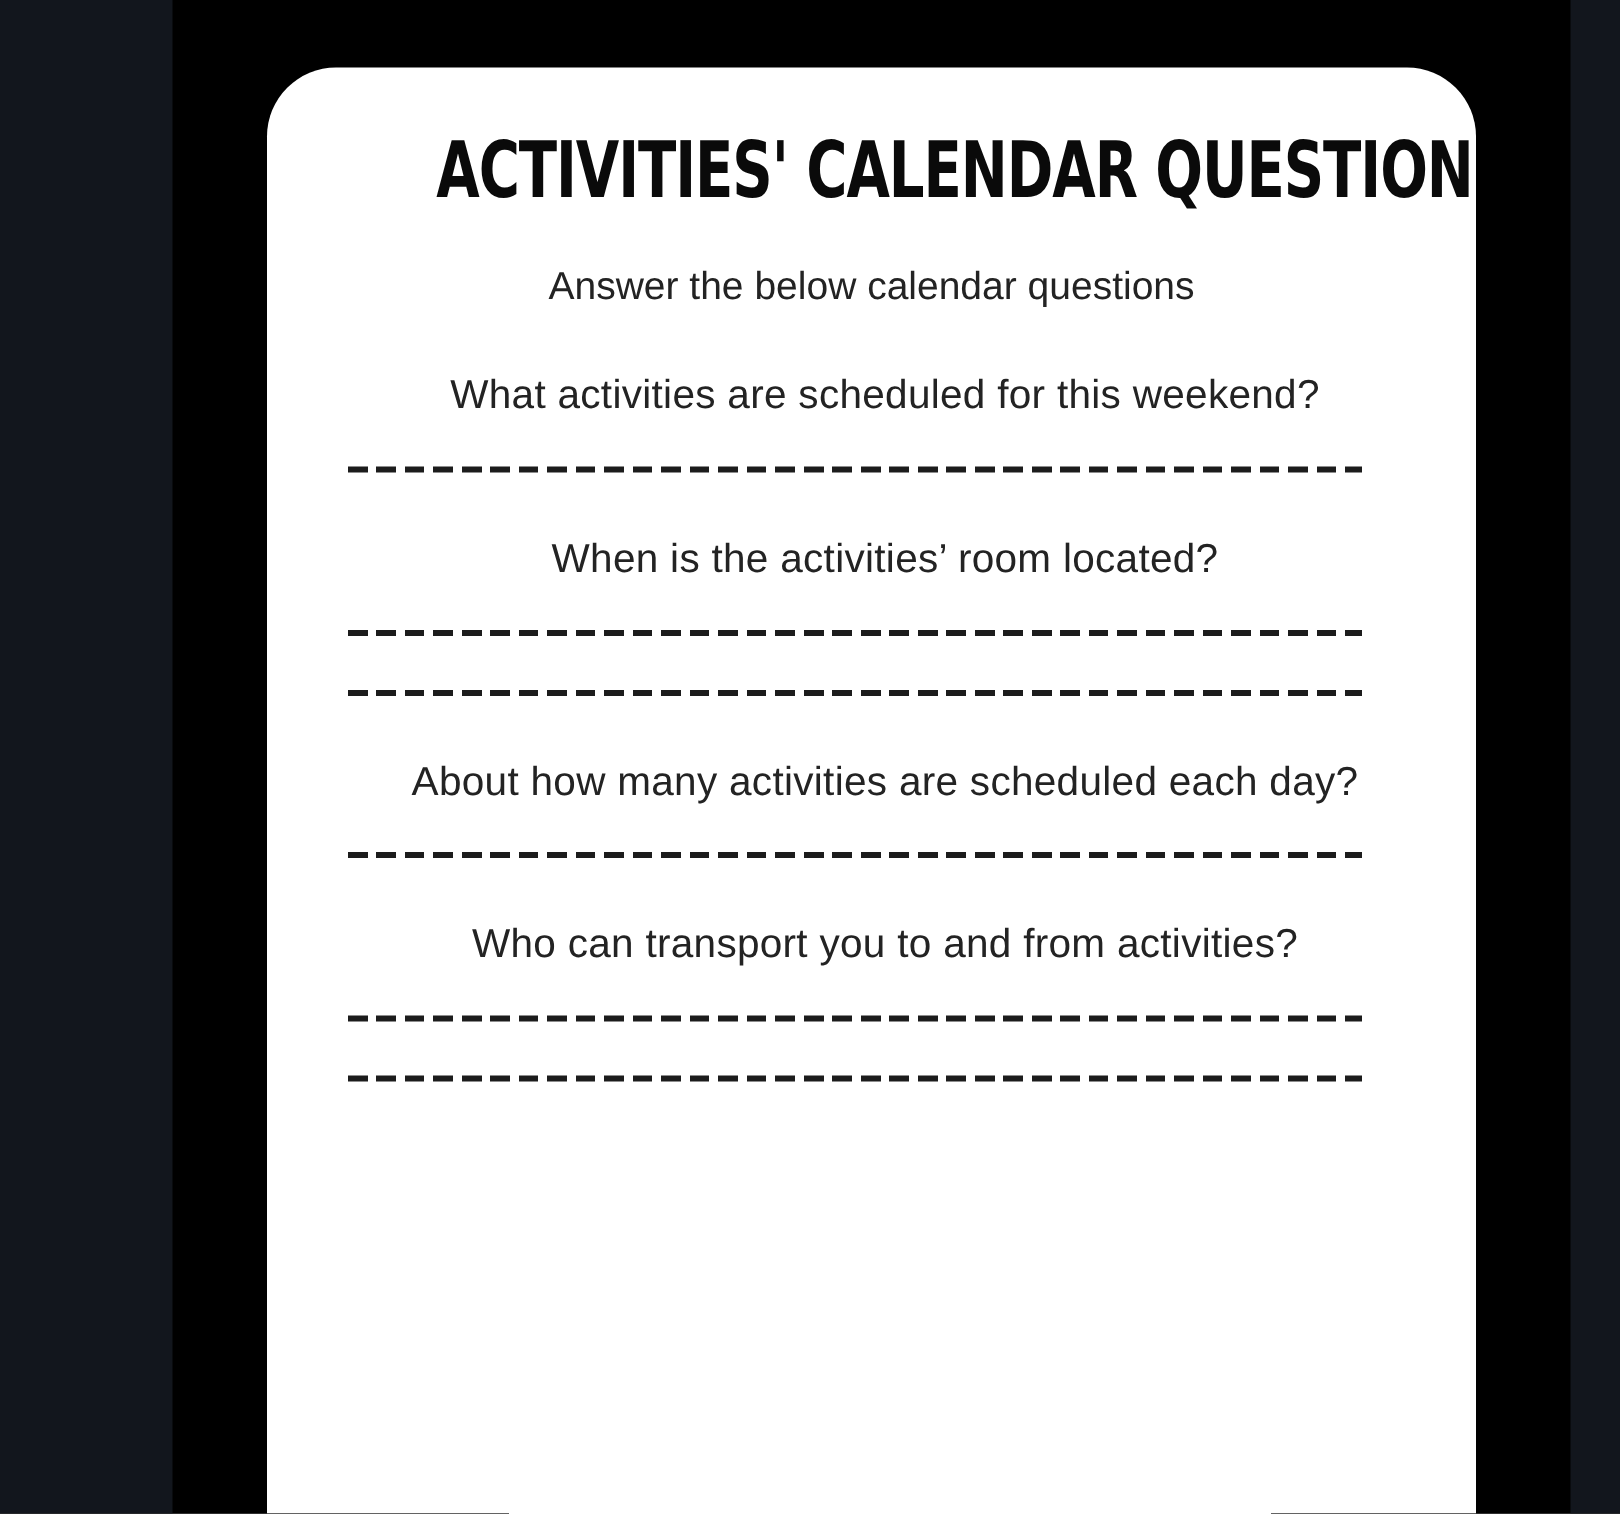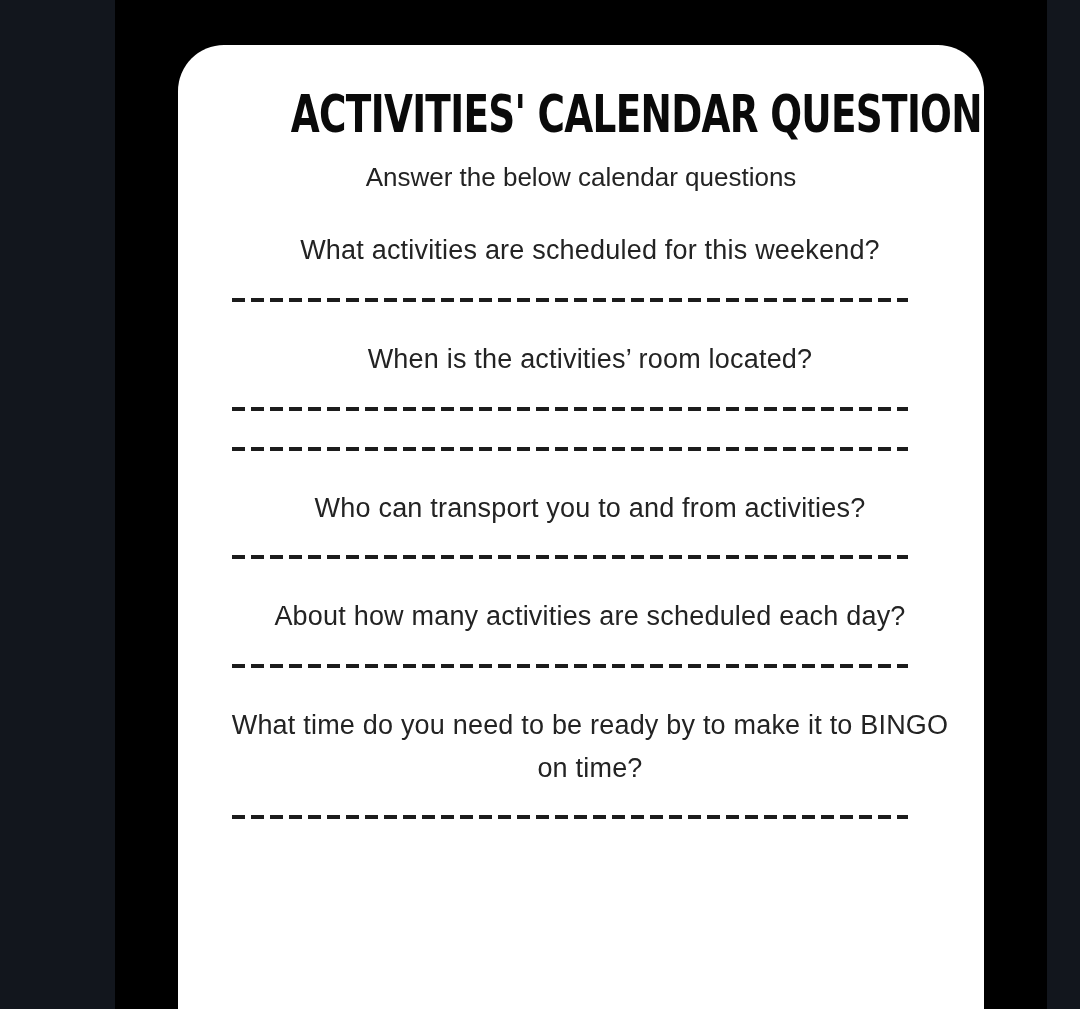--- a/index.html
+++ b/index.html
@@ -53,21 +53,21 @@
     transform-origin: 50% 50%;
     margin-left: -50px;  
     margin-right: -28px;
   }
 
   .doc-subtitle {
     text-align: center;
     font-size: 26px;
     line-height: 1.25;
     color: var(--text-color, #232323);
-    margin-top: 16px;
+    margin-top: 29px;
     margin-left: -22px;
   }
 
   .qa-list { margin-top: 36px; text-align: center; }
 
   .question {
     font-size: 27px;
     line-height: 1.58;
     color: var(--text-color, #232323);
     letter-spacing: 0.2px;
@@ -112,30 +112,29 @@
       <div class="qa-block">
         <p class="question">When is the activities’ room located?</p>
         <div class="answer-line"></div>
       </div>
 
       <div class="qa-block">
         <div class="answer-line"></div>
       </div>
 
       <div class="qa-block">
+        <p class="question">About how many activities are scheduled each day?</p>
+        <div class="answer-line"></div>
+      </div>
+
+      <div class="qa-block">
         <p class="question">Who can transport you to and from activities?</p>
         <div class="answer-line"></div>
       </div>
 
       <div class="qa-block">
-        <p class="question">About how many activities are scheduled each day?</p>
-        <div class="answer-line"></div>
-      </div>
-
-      <div class="qa-block">
-        <p class="question">What time do you need to be ready by to make it to BINGO on time?</p>
         <div class="answer-line"></div>
       </div>
 
 
     </div>
   </div>
 </div>
 
 </body></html>

